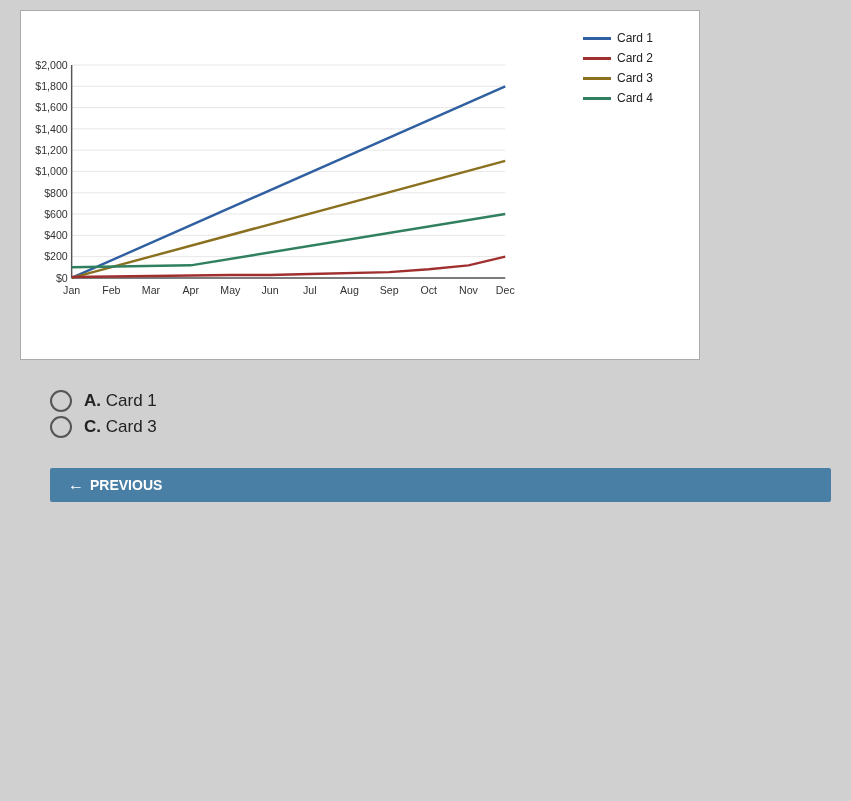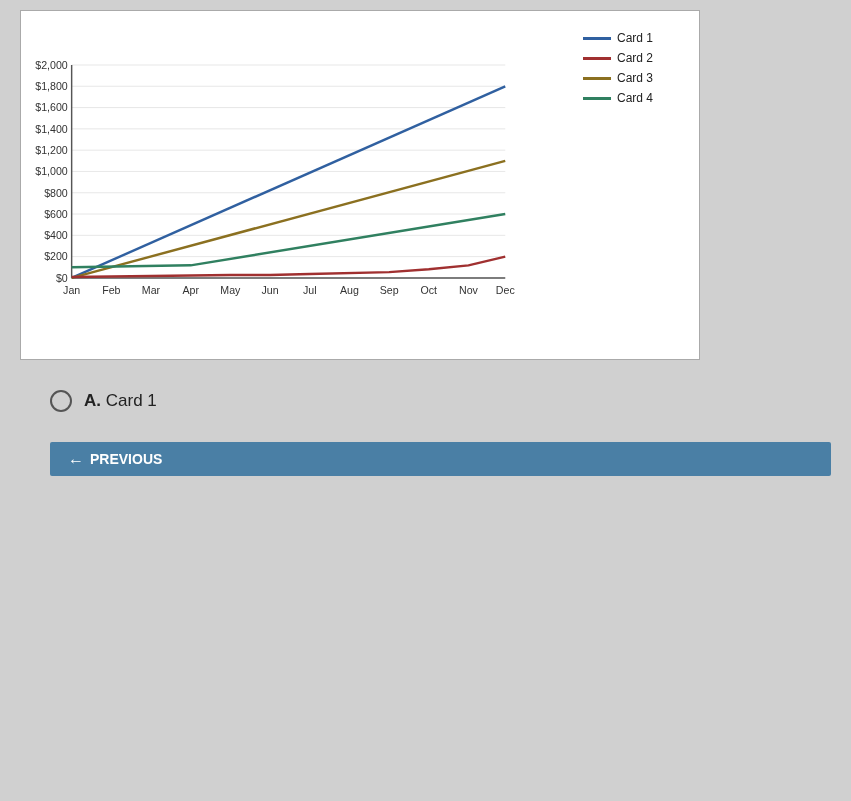--- a/index.html
+++ b/index.html
@@ -193,19 +193,25 @@
     </div>
   </div>
 
   <div class="answers">
     <div class="answer-option">
       <div class="radio-circle"></div>
       <span class="answer-label">
         <b>A.</b>&nbsp;<span>Card 1</span>
       </span>
     </div>
+    <div class="answer-option">
+      <div class="radio-circle"></div>
+      <span class="answer-label">
+        <b>C.</b>&nbsp;<span>Card 3</span>
+      </span>
+    </div>
   </div>
 
   <button class="prev-button">
     <span class="prev-arrow">←</span>
     <span>PREVIOUS</span>
   </button>
 </div>
 
 </body></html>

